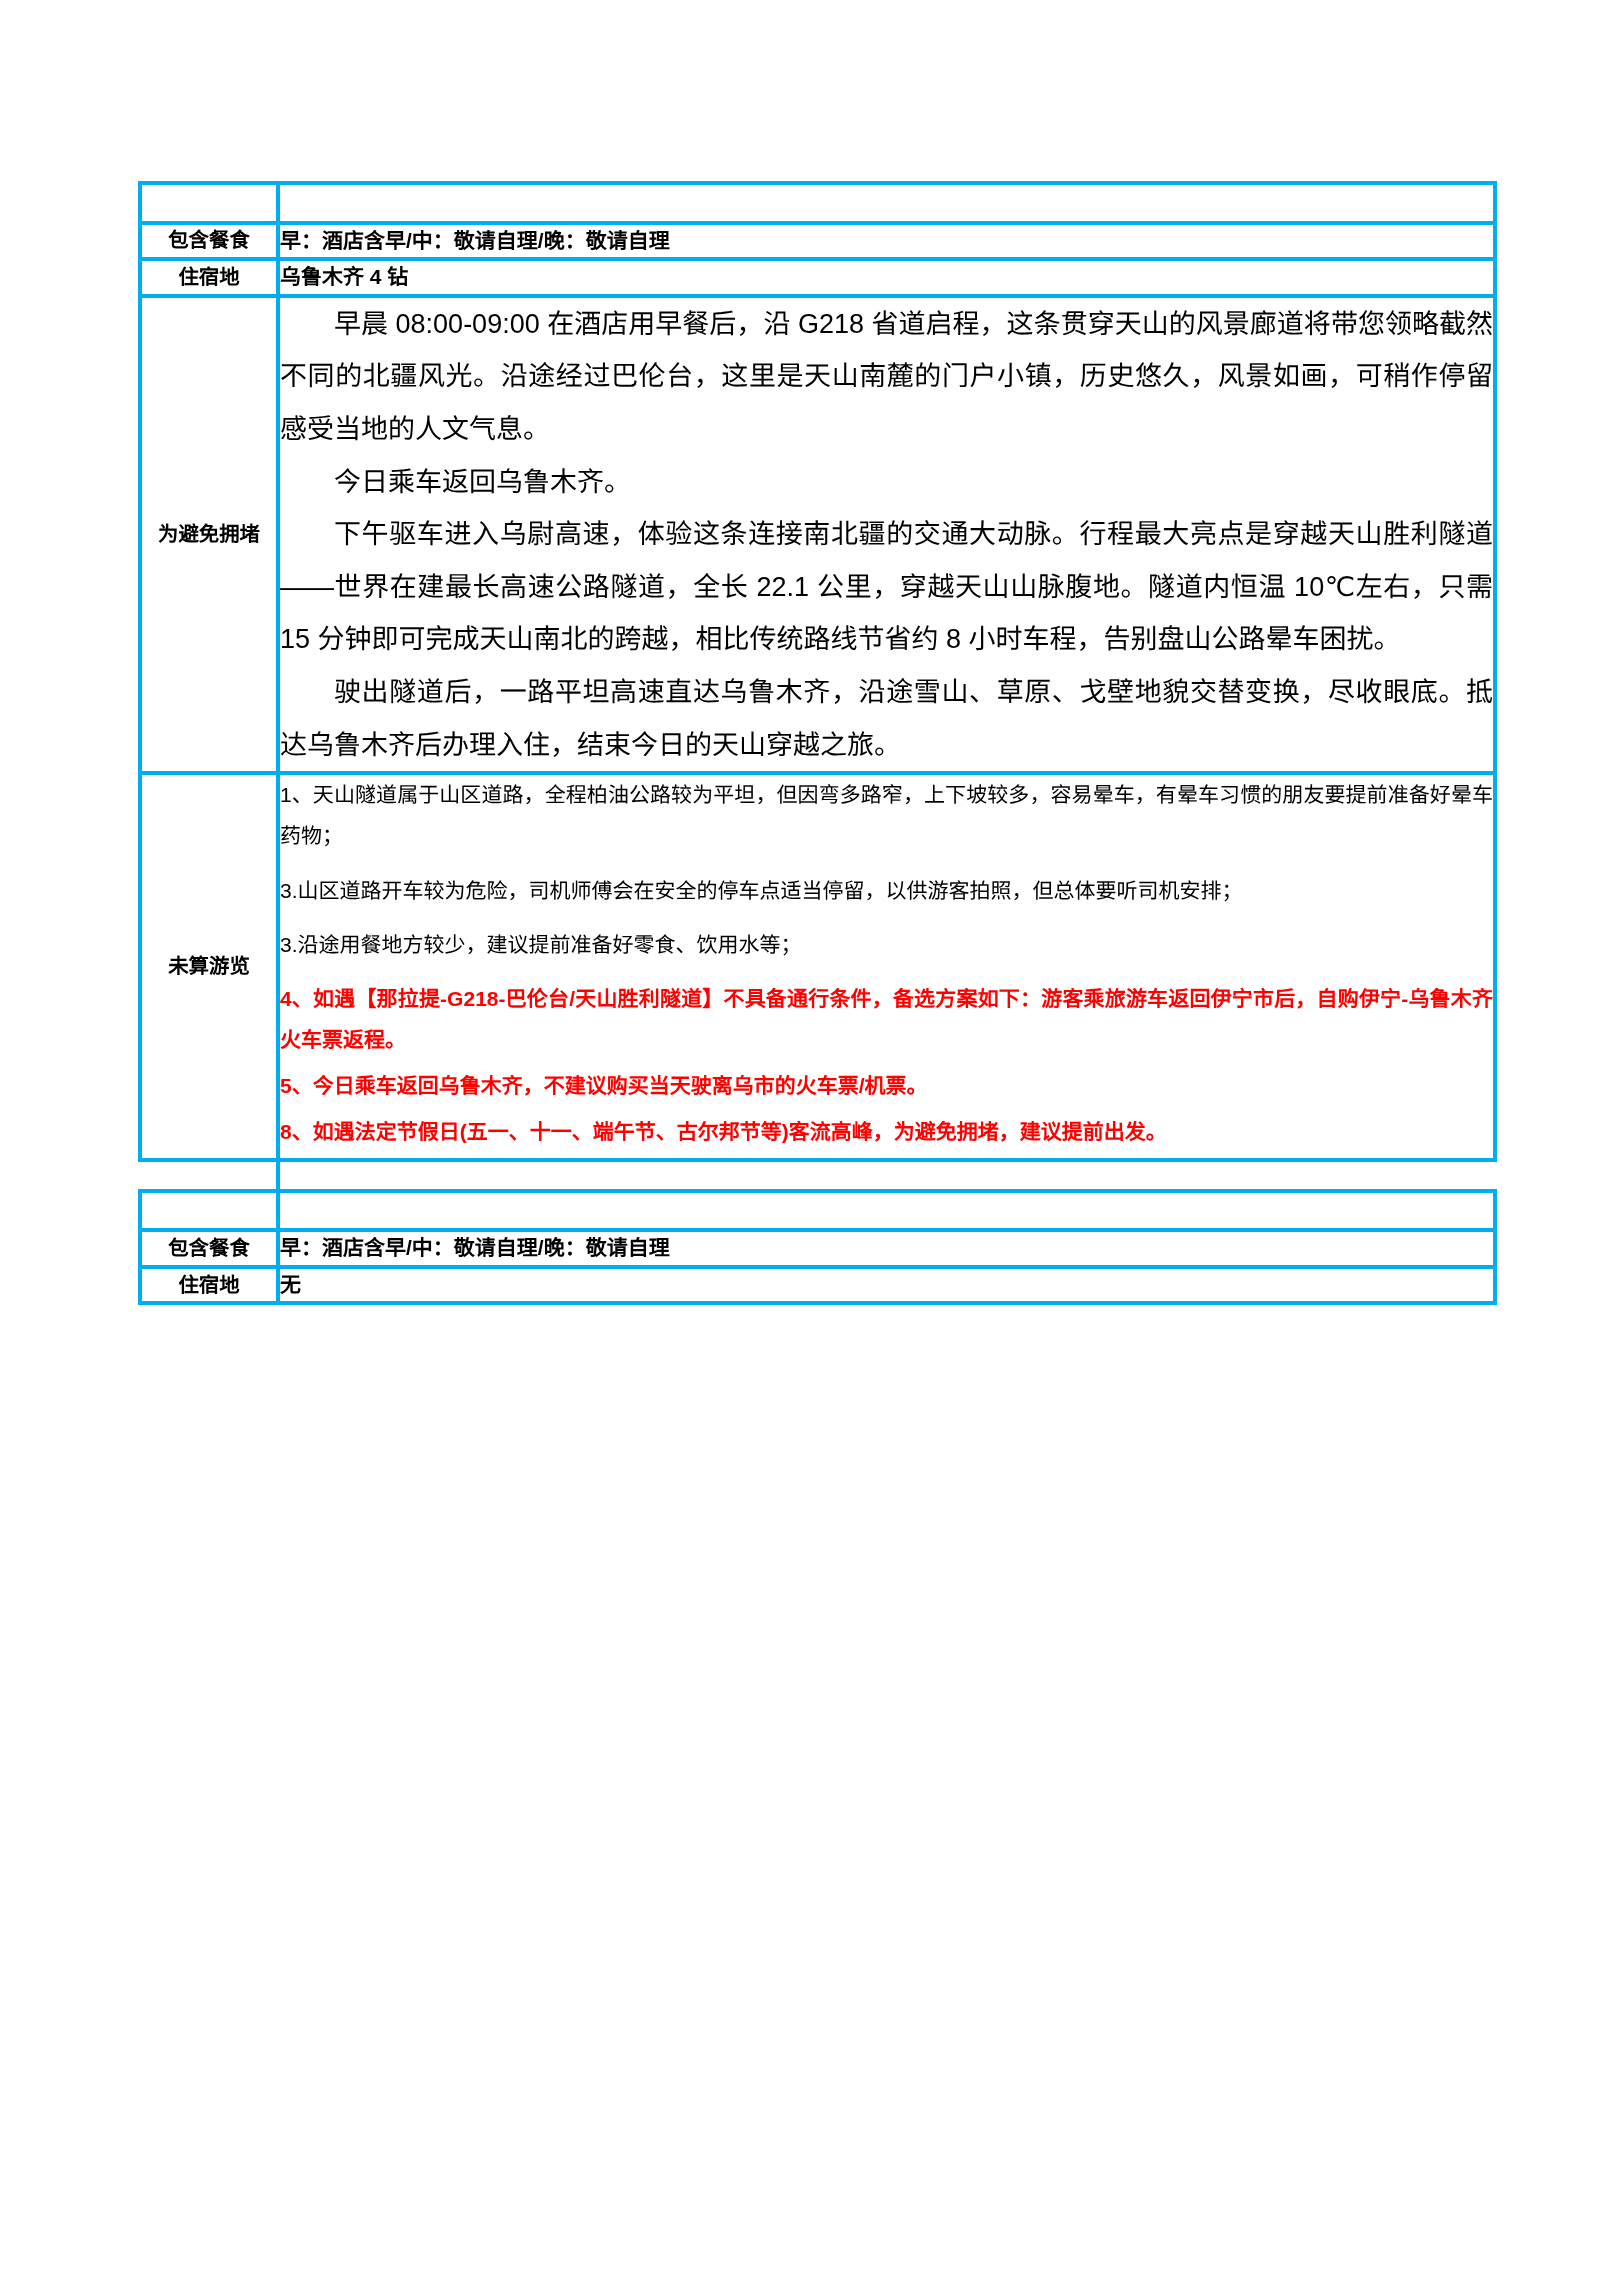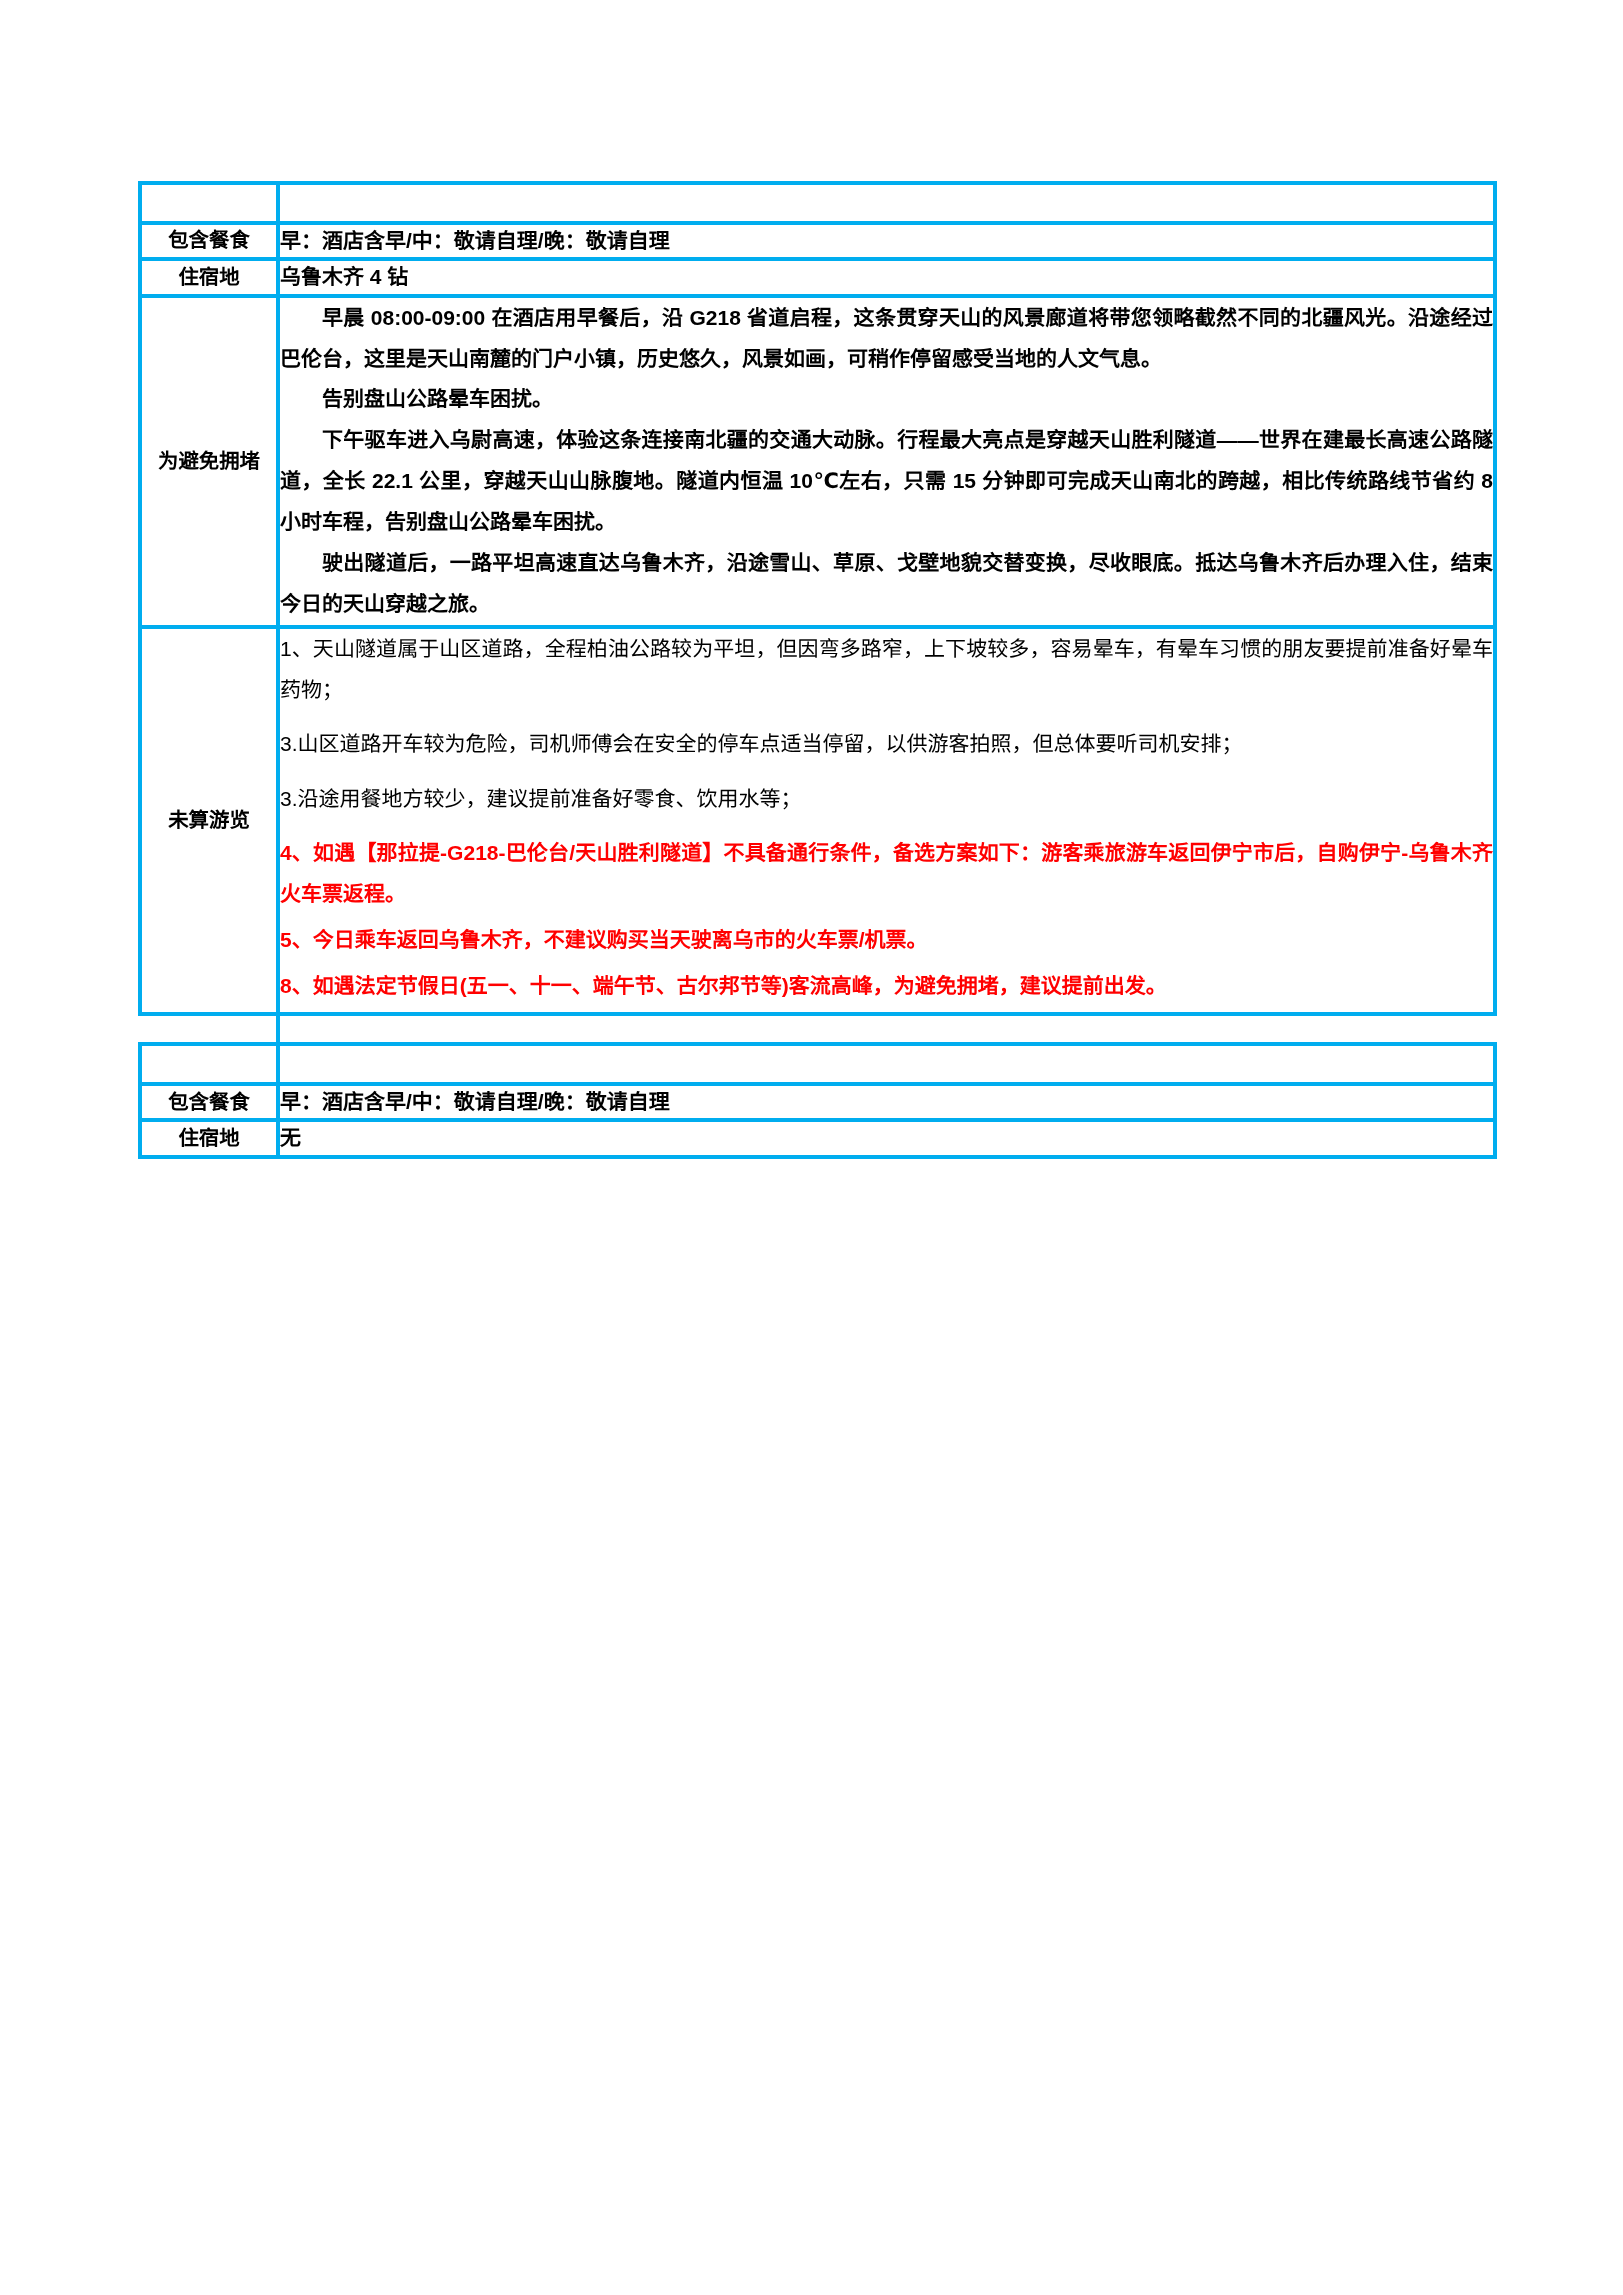--- a/index.html
+++ b/index.html
@@ -72,23 +72,23 @@
     font-size: 21px;
     line-height: 1.55;
     font-weight: bold;
     padding: 13.3px 12.3px 13.3px 15.3px;
     text-align: left;
     margin-left: 46px;
   }
 
   
   .prose-cell {
-    font-size: 21px;
+    font-size: 27px;
     line-height: 1.95;
-    font-weight: bold;
+    font-weight: normal;
     padding: 17.4px 15.3px 17.4px 15.3px;
     text-align: justify;
     text-justify: inter-ideograph;
   }
   .prose-cell p {
     margin: 0;
     text-indent: 2em;
   }
 
   
@@ -146,21 +146,21 @@
       <tr>
         <td class="label-cell">住宿地</td>
         <td class="content-cell">乌鲁木齐 4 钻</td>
       </tr>
 
       <tr>
         <td class="label-cell">为避免拥堵</td>
         <td class="prose-cell">
           <div>
               <p>早晨 08:00-09:00 在酒店用早餐后，沿 G218 省道启程，这条贯穿天山的风景廊道将带您领略截然不同的北疆风光。沿途经过巴伦台，这里是天山南麓的门户小镇，历史悠久，风景如画，可稍作停留感受当地的人文气息。</p>
-              <p>告别盘山公路晕车困扰。</p>
+              <p>今日乘车返回乌鲁木齐。</p>
               <p>下午驱车进入乌尉高速，体验这条连接南北疆的交通大动脉。行程最大亮点是穿越天山胜利隧道——世界在建最长高速公路隧道，全长 22.1 公里，穿越天山山脉腹地。隧道内恒温 10℃左右，只需 15 分钟即可完成天山南北的跨越，相比传统路线节省约 8 小时车程，告别盘山公路晕车困扰。</p>
               <p>驶出隧道后，一路平坦高速直达乌鲁木齐，沿途雪山、草原、戈壁地貌交替变换，尽收眼底。抵达乌鲁木齐后办理入住，结束今日的天山穿越之旅。</p>
             </div>
         </td>
       </tr>
 
       <tr>
         <td class="label-cell">未算游览</td>
         <td class="tips-cell">
           <div>

